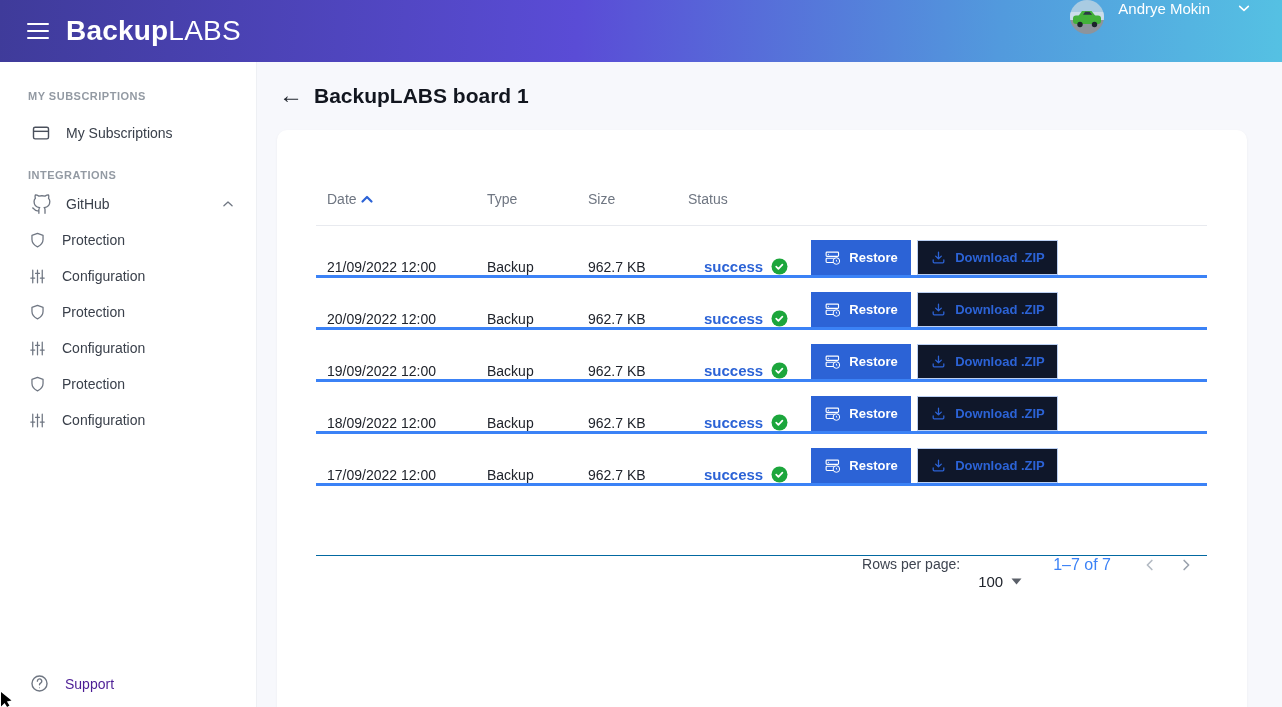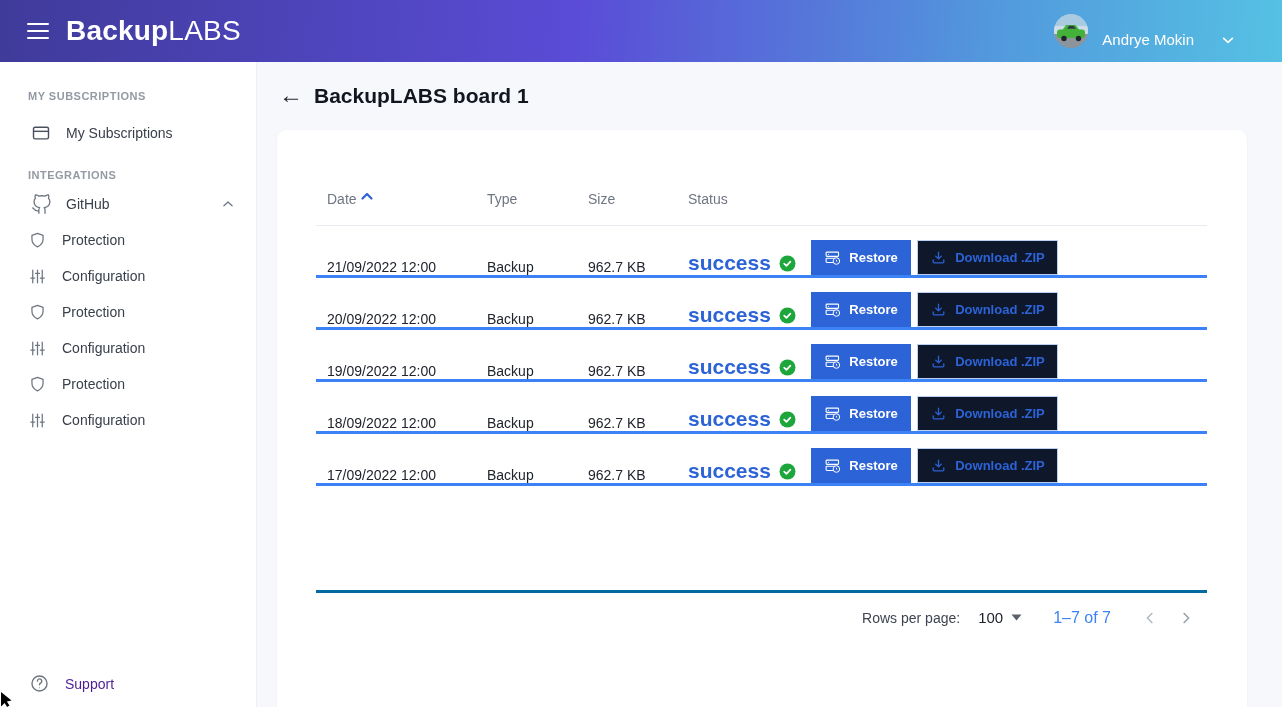--- a/index.html
+++ b/index.html
@@ -4,21 +4,21 @@
 <style>
   * { box-sizing: border-box; margin: 0; padding: 0; }
   body { width: 1282px; height: 707px; font-family: "Liberation Sans", sans-serif; background: #f7f8fc; overflow: hidden; position: relative; }
   
   .topbar { position: absolute; top: 0; left: 0; width: 1282px; height: 62px; background: linear-gradient(93deg, #3f3b9a 0%, #5a4cd6 45%, #529add 78%, #55c1e3 100%); color: #fff; display: flex; align-items: center; z-index: 5; }
   .hamburger { margin-left: 27px; width: 22px; height: 17px; display: flex; flex-direction: column; justify-content: space-between; cursor: pointer; }
   .hamburger span { display: block; height: 2.4px; background: #fff; border-radius: 2px; }
   .logo { margin-left: 17px; font-size: 28px; line-height: 1; letter-spacing: 0.2px; }
   .logo-bold { font-weight: 700; }
   .logo-light { font-weight: 300; }
-  .user { position: absolute; right: 46px; top: 0; height: 48px; display: flex; align-items: flex-end; }
+  .user { position: absolute; right: 30px; top: 0; height: 48px; display: flex; align-items: flex-start; }
   .avatar { width: 34px; height: 34px; border-radius: 50%; overflow: hidden; display: block; }
   .user-name { font-size: 15px; margin-left: 14px; }
   .user-chevron { margin-left: 26px; display: flex; }
   
   .sidebar { position: absolute; top: 62px; left: 0; width: 257px; bottom: 0; background: #fff; border-right: 1px solid #eef0f4; }
   .section-label { padding-left: 28px; margin-top: 28px; margin-bottom: 14px; font-size: 11px; font-weight: 600; color: #939aa3; letter-spacing: 0.5px; }
   .section-label.second { margin-top: 19px; margin-bottom: 5px; }
   .nav-item { height: 36px; display: flex; align-items: center; padding-left: 30px; font-size: 14px; color: #3a404b; cursor: pointer; }
   .nav-item .nicon { width: 22px; display: flex; justify-content: center; margin-right: 14px; }
   .nav-item.sub { padding-left: 28px; }
@@ -34,28 +34,28 @@
   .page-title { font-size: 21px; font-weight: 700; color: #12161f; margin-left: 11px; }
   .card { position: absolute; left: 20px; top: 68px; width: 970px; height: 587px; background: #fff; border-radius: 10px; box-shadow: 0 1px 3px rgba(16,24,40,0.05); }
   .table { margin: 0 40px 0 39px; }
   .thead { display: flex; align-items: center; height: 54px; margin-top: 42px; border-bottom: 1px solid #e8eaef; font-size: 14px; color: #6f7682; }
   .cell { padding-left: 11px; }
   .c1 { width: 160px; }
   .c2 { width: 101px; }
   .c3 { width: 100px; }
   .c4 { width: 123px; }
   .c5 { flex: 1; display: flex; align-items: center; gap: 6px; }
-  .th-date { display: flex; gap: 3px; }
+  .th-date { display: flex; align-items: center; gap: 3px; }
   .trow { display: flex; align-items: flex-end; height: 52px; border-bottom: 3px solid #3b82f6; font-size: 14px; color: #20242c; }
   .status { display: flex; align-items: center; gap: 8px; }
-  .success { color: #2c63d6; font-weight: 600; font-size: 21px; }
+  .success { color: #2c63d6; font-weight: 600; font-size: 15px; margin-left: 16px; }
   .btn { height: 35px; border-radius: 0; font-family: "Liberation Sans", sans-serif; font-size: 13px; font-weight: 600; display: flex; align-items: center; justify-content: center; cursor: pointer; }
   .btn.restore { width: 100px; background: #2c63d6; color: #fff; border: none; gap: 8px; }
   .btn.download { width: 141px; background: #0f172a; color: #2c63d6; border: 1px solid #bcd0f3; gap: 8px; }
-  .pag { border-top: 3px solid #0369a1; margin-top: 104px; height: 52px; display: flex; align-items: center; justify-content: flex-end; padding-right: 12px; }
+  .pag { border-top: 1px solid #0369a1; margin-top: 69px; height: 52px; display: flex; justify-content: flex-end; padding-right: 12px; }
   .pag-label { font-size: 14px; color: #3e4450; }
   .rpp { display: flex; align-items: center; gap: 8px; margin-left: 18px; cursor: pointer; }
   .rpp-value { font-size: 15px; color: #20242c; }
   .pag-range { font-size: 16px; color: #3b82f6; margin-left: 31px; }
   .pag-prev { margin-left: 30px; display: flex; cursor: default; }
   .pag-next { margin-left: 18px; display: flex; cursor: default; }
   .cursor { position: absolute; left: 0; bottom: 0; z-index: 20; }
 </style>
 </head>
 <body>

